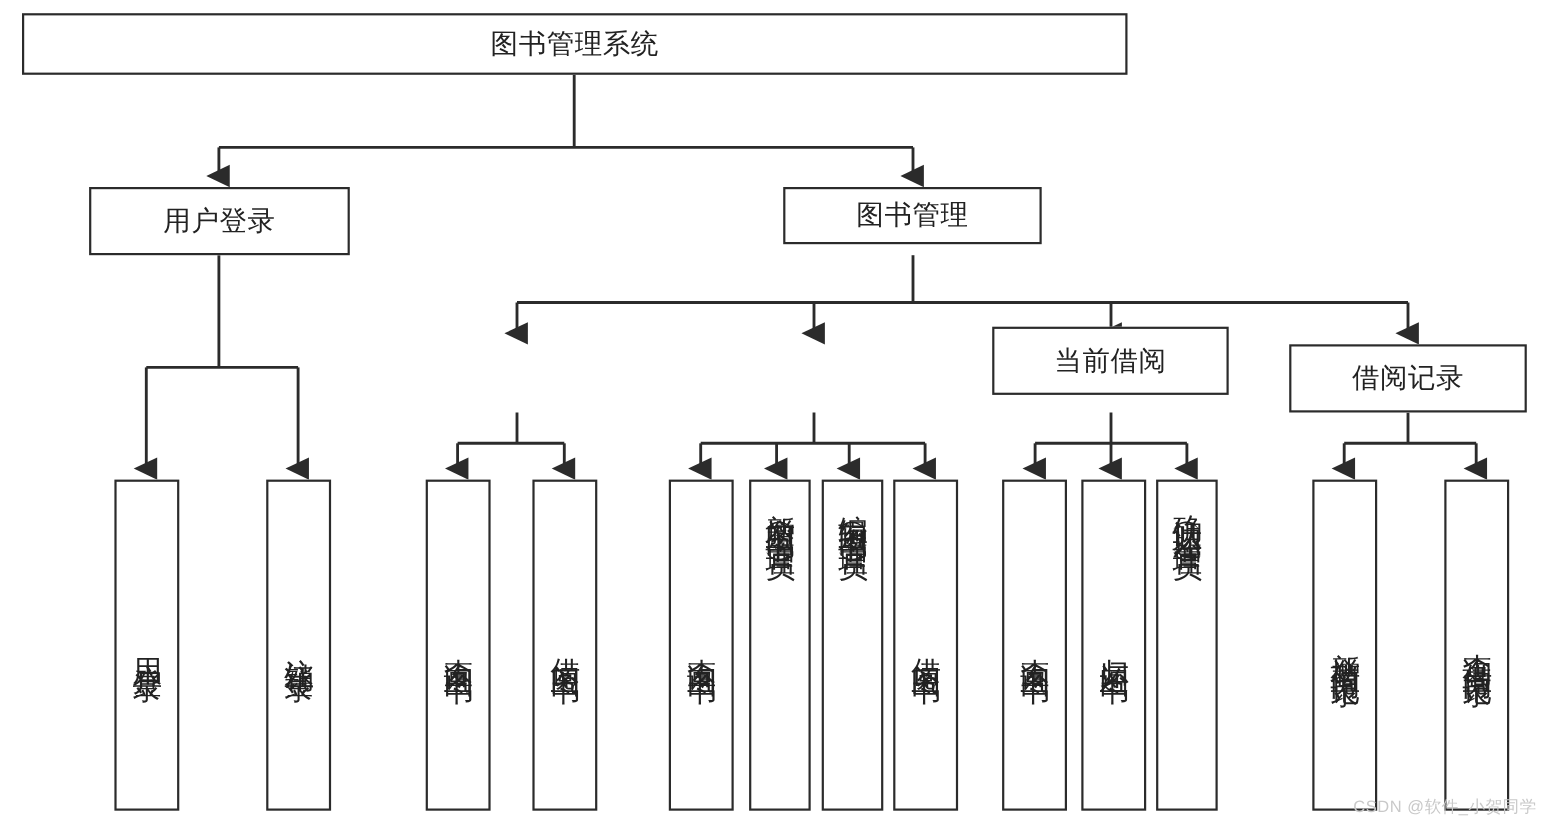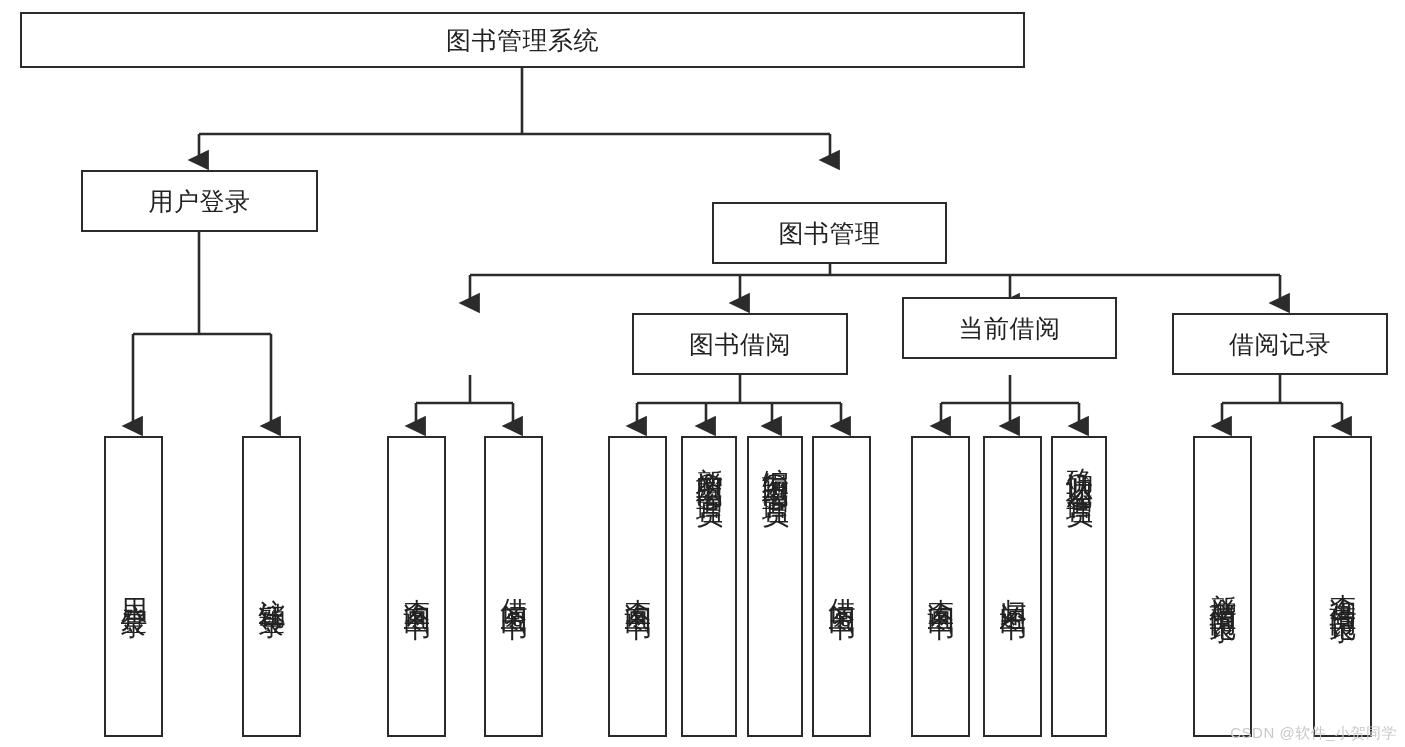--- a/index.html
+++ b/index.html
@@ -135,28 +135,25 @@
   </svg>
 
   <div class="node root h" style="left:20px; top:12px; width:1005px; height:56px;">
     <span class="lbl">图书管理系统</span>
   </div>
 
   <div class="node h" style="left:81px; top:170px; width:237px; height:62px;">
     <span class="lbl">用户登录</span>
   </div>
 
-  <div class="node h" style="left:712px; top:170px; width:235px; height:62px;margin-top:32px;">
+  <div class="node h" style="left:712px; top:170px; width:235px; height:52px;">
     <span class="lbl">图书管理</span>
   </div>
 
 
-  <div class="node h" style="left:632px; top:313px; width:216px; height:62px;">
-    <span class="lbl">图书借阅</span>
-  </div>
 
   <div class="node h" style="left:902px; top:297px; width:215px; height:62px;">
     <span class="lbl">当前借阅</span>
   </div>
 
   <div class="node h" style="left:1172px; top:313px; width:216px; height:62px;">
     <span class="lbl">借阅记录</span>
   </div>
 
   <div class="node v mid" style="left:104px; top:436px; width:59px; height:301px;">

